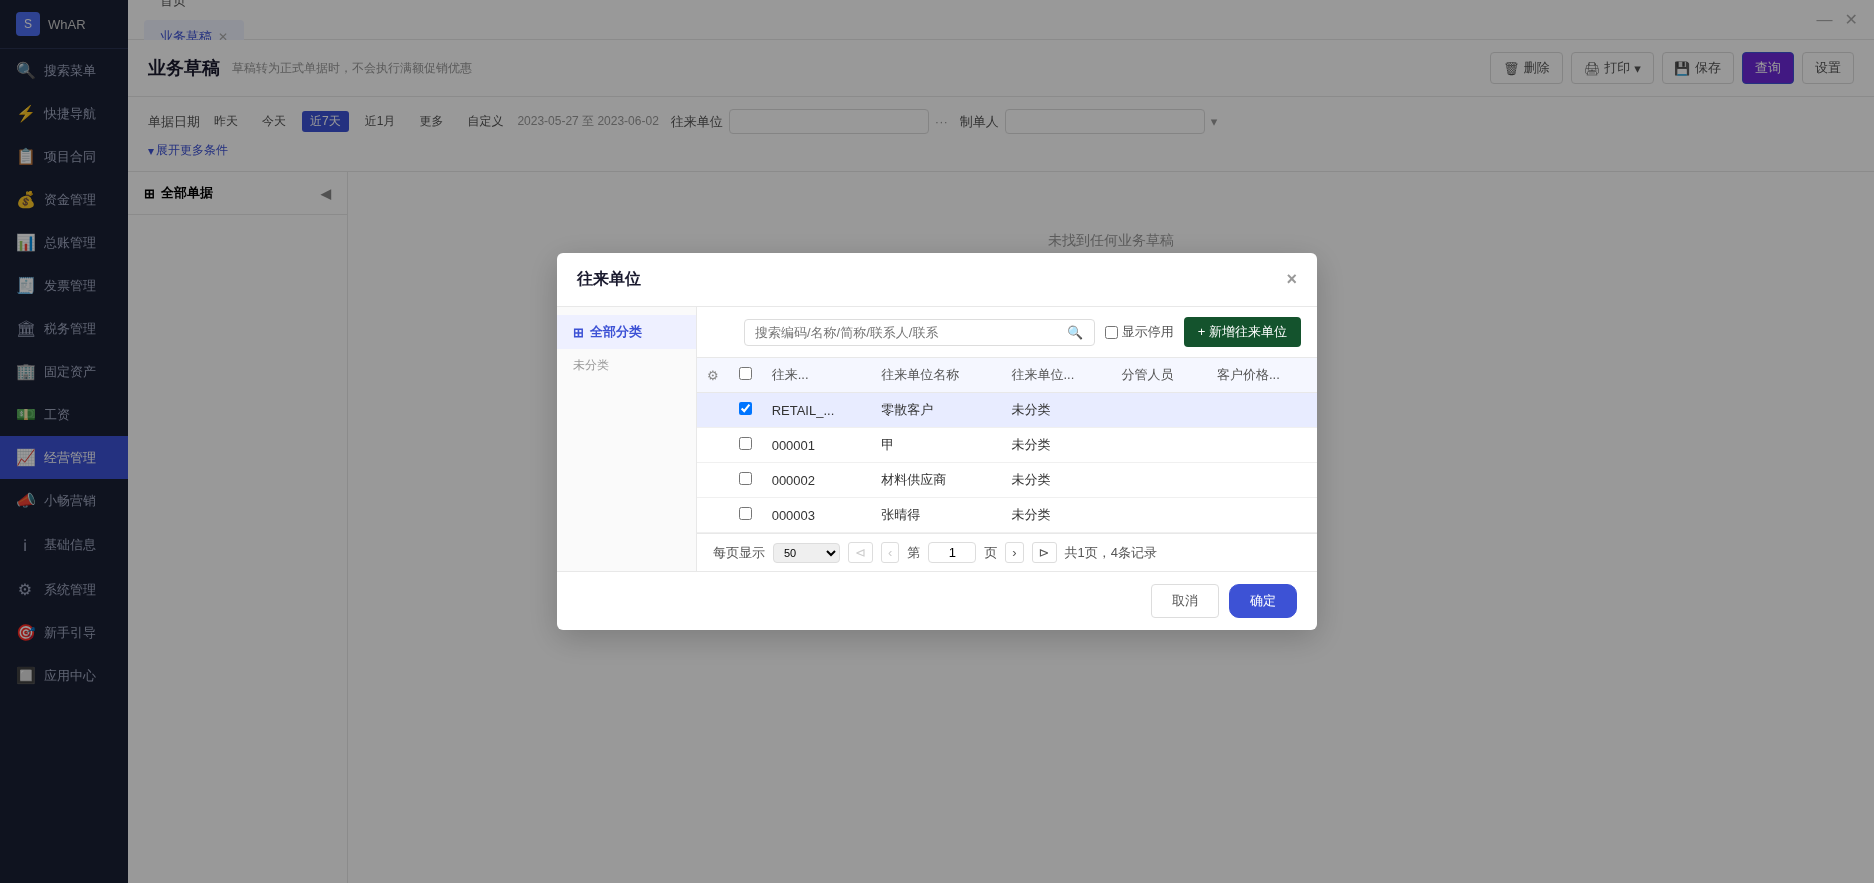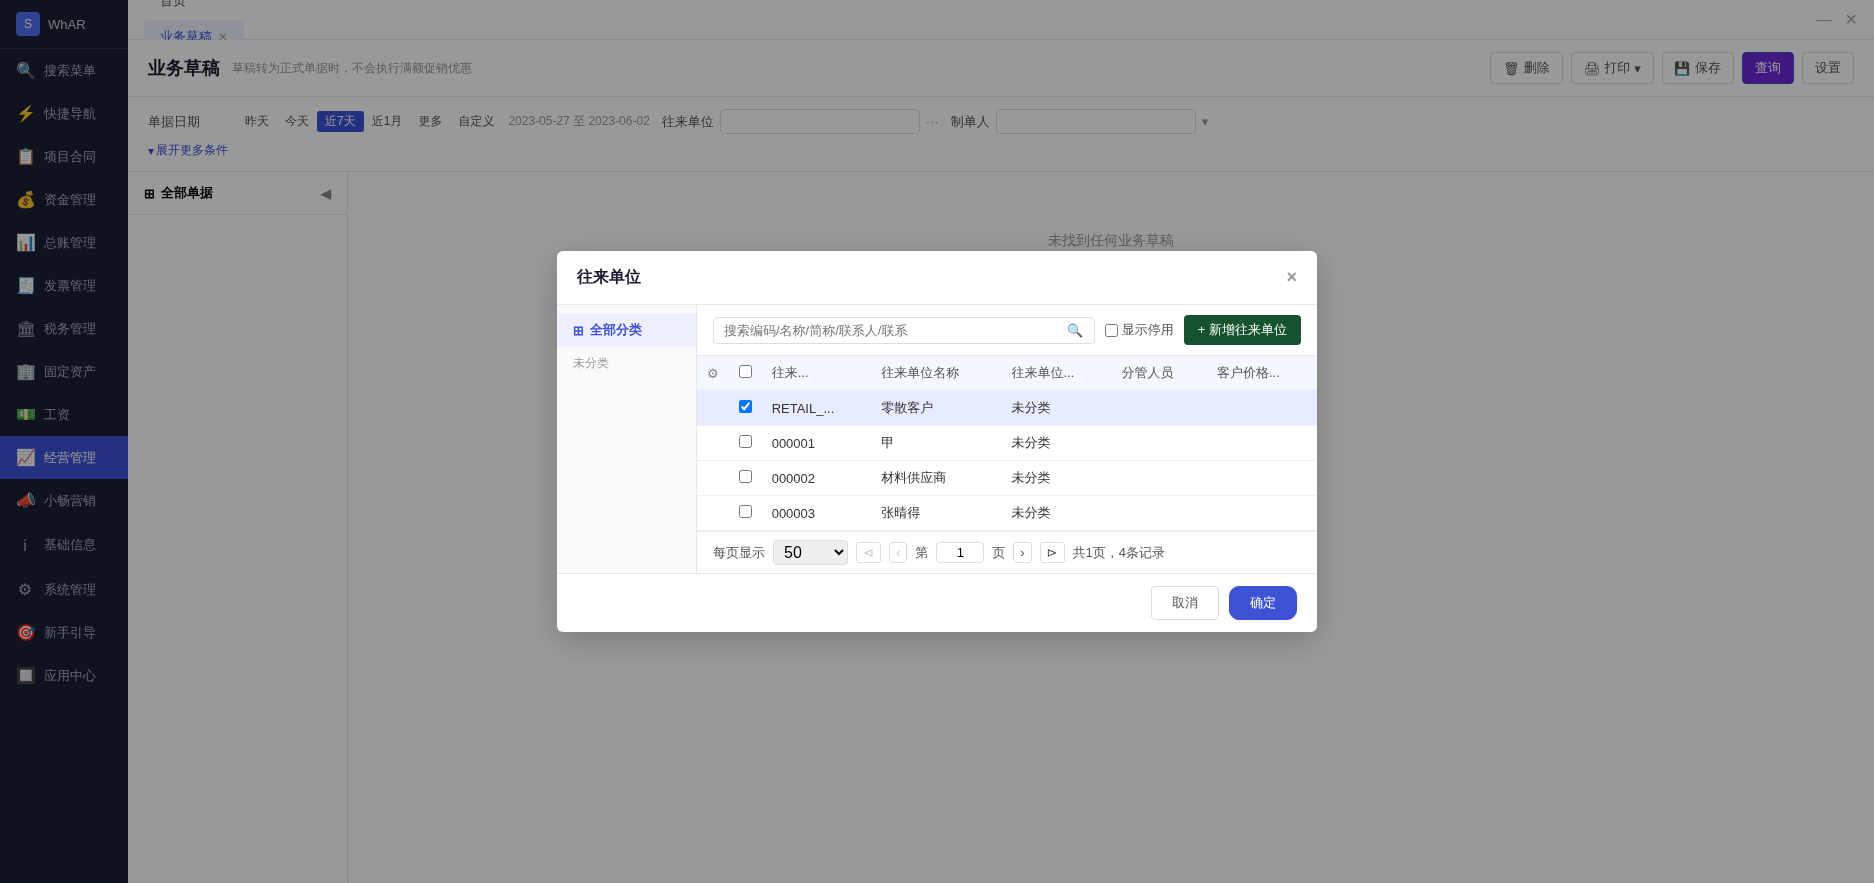--- a/index.html
+++ b/index.html
@@ -142,22 +142,21 @@
     }
     .filter-item {
       display: flex;
       align-items: center;
       gap: 6px;
       font-size: 13px;
       color: #555;
     }
     .date-tabs {
       display: flex;
-      gap: 0;
-      margin-left: 31px;
+      gap: 8px;
     }
     .date-tab {
       padding: 2px 8px;
       border-radius: 3px;
       cursor: pointer;
       font-size: 12px;
       color: #555;
     }
     .date-tab.active {
       background: #3d52d5;
@@ -303,20 +302,21 @@
     }
     .modal-search {
       flex: 1;
       border: 1px solid #ddd;
       border-radius: 4px;
       padding: 5px 10px;
       font-size: 13px;
       display: flex;
       align-items: center;
       gap: 6px;
+      margin-left: 31px;
     }
     .modal-search input {
       border: none;
       outline: none;
       flex: 1;
       font-size: 13px;
     }
     .modal-table {
       flex: 1;
       overflow: auto;
@@ -405,21 +405,21 @@
       font-size: 13px;
       white-space: nowrap;
     }
     .checkbox-col { width: 30px; }
     .settings-icon { color: #888; cursor: pointer; }
 
     .per-page-select {
       border: 1px solid #ddd;
       border-radius: 4px;
       padding: 2px 20px 2px 6px;
-      font-size: 16px;
+      font-size: 11px;
     }
 
     
     ::-webkit-scrollbar { width: 6px; height: 6px; }
     ::-webkit-scrollbar-track { background: #f1f1f1; }
     ::-webkit-scrollbar-thumb { background: #ccc; border-radius: 3px; }
 
     .filter-date-range {
       font-size: 12px;
       color: #999;

